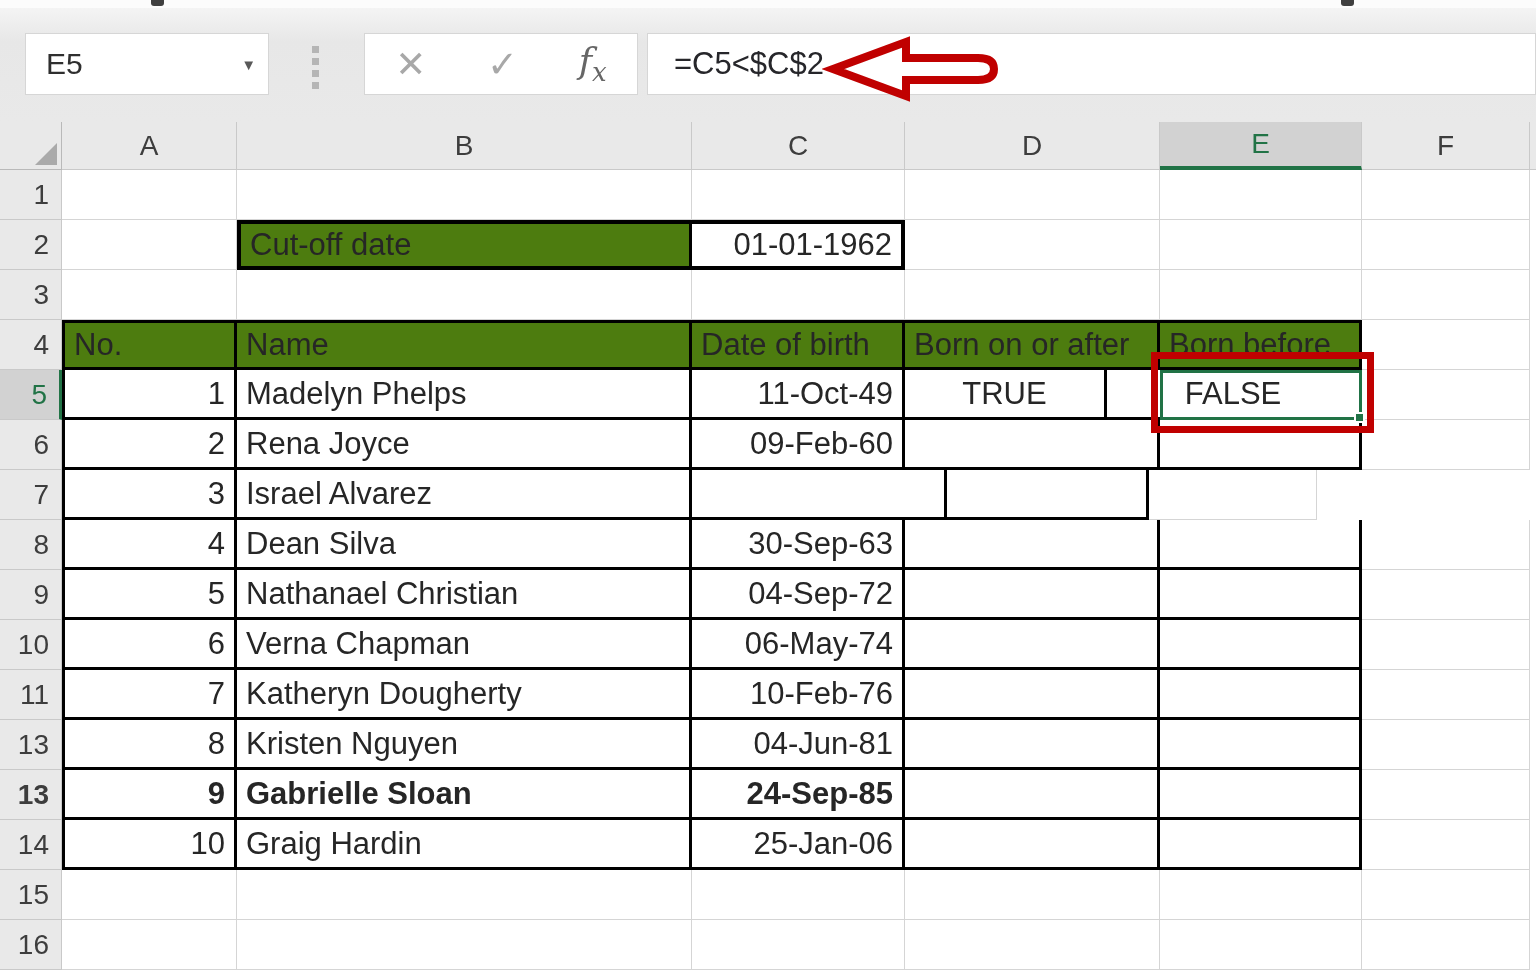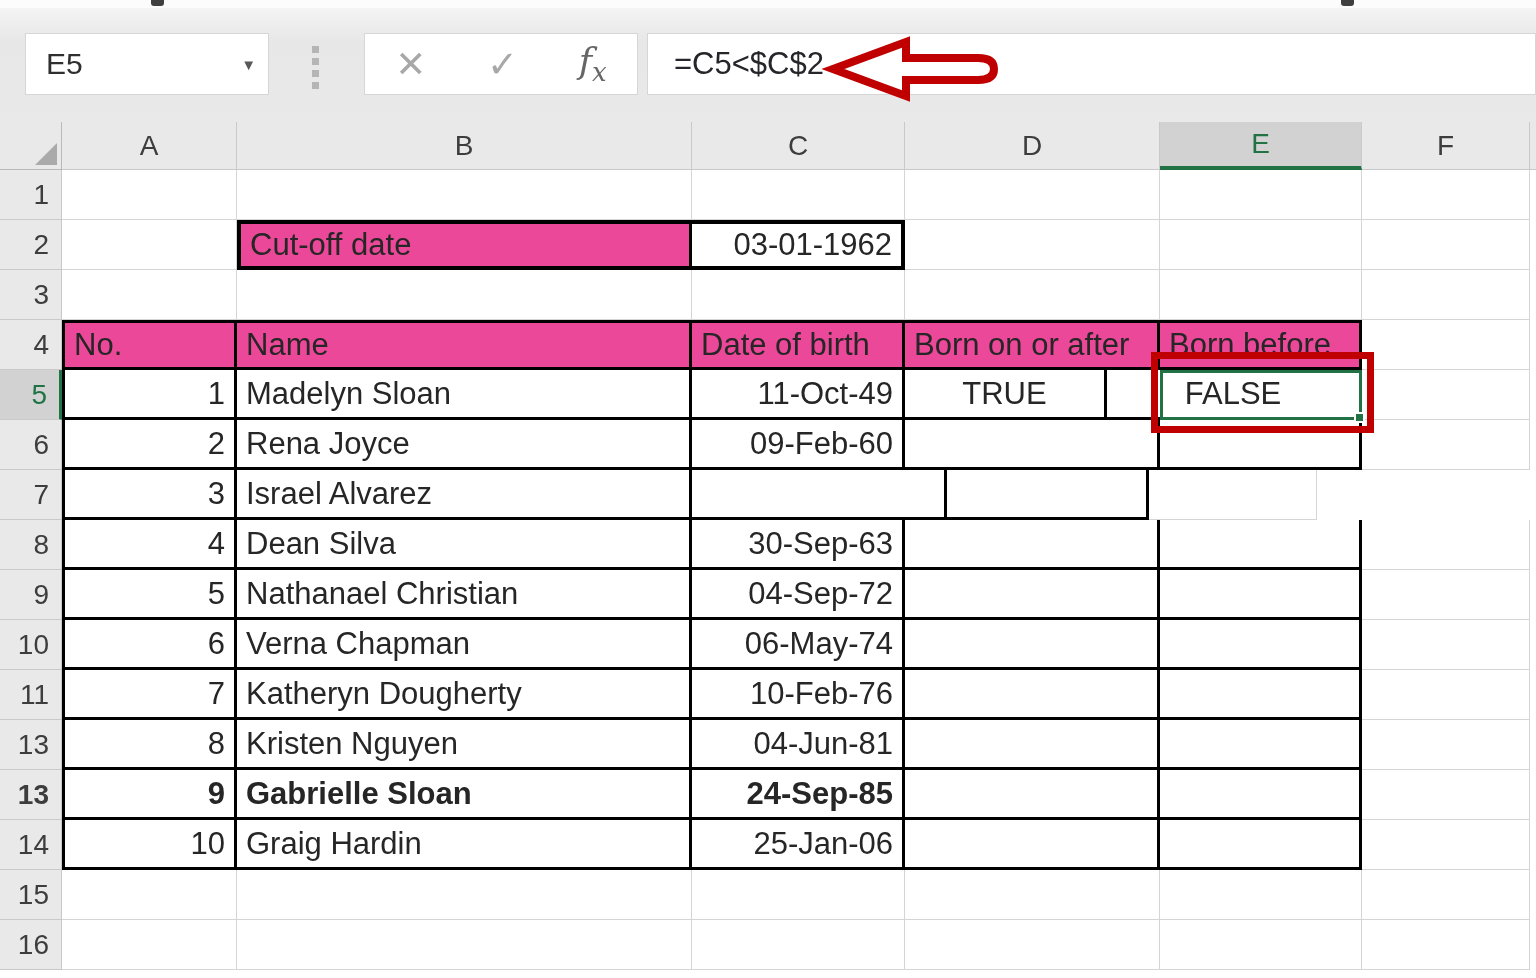--- a/index.html
+++ b/index.html
@@ -37,21 +37,21 @@
                  color:#3d3d3d; font-size:28px; }
   .chdr { justify-content:center; }
   .rhdr { justify-content:flex-end; padding-right:12px; }
   .chdr.active { background:#d2d2d2; color:#217346; border-bottom:4px solid #217346; }
   .rhdr.active { background:#d2d2d2; color:#217346; border-right:3px solid #217346; }
   .corner { background:#e9e9e9; border-right:1px solid #b9b9b9; border-bottom:1px solid #b9b9b9; }
   .corner .tri { position:absolute; right:4px; bottom:4px; width:0; height:0;
                  border-left:22px solid transparent; border-bottom:22px solid #aaaaaa; }
   .filler { flex:0 0 auto; background:#fff; }
   .hfiller { flex:0 0 auto; background:#e9e9e9; border-bottom:1px solid #c9c9c9; }
-  .gray { background:#ec4899; }
+  .gray { background:#4d7c0f; }
   .al-l { padding-left:9px; }
   .al-r { justify-content:flex-end; padding-right:9px; }
   .al-c { justify-content:center; }
 
   
   #active-cell-border { position:absolute; border:3px solid #217346; background:transparent; z-index:5; }
   #fill-handle { position:absolute; right:-6px; bottom:-6px; width:11px; height:11px;
                  background:#217346; border:2px solid #fff; }
   #annotation-box { position:absolute; border:7px solid #c00000; background:transparent; z-index:6; }
 </style>
@@ -113,21 +113,21 @@
         <div class="cell" style="width: 213px;"></div>
         <div class="cell" style="width: 255px;"></div>
         <div class="cell" style="width: 202px;"></div>
         <div class="cell" style="width: 168px;"></div>
         <div class="filler" style="width: 6px;"></div>
       </div>
       <div class="grow" style="height: 50px;">
         <div class="cell rhdr" style="width: 62px;">2</div>
         <div class="cell" style="width: 175px;"></div>
         <div class="cell gray al-l" style="width: 455px; border-width: 4px 3px 4px 4px; border-style: solid; border-color: rgb(0, 0, 0);">Cut-off date</div>
-        <div class="cell al-r" style="width: 213px; border-top: 4px solid rgb(0, 0, 0); border-bottom: 4px solid rgb(0, 0, 0); border-right: 4px solid rgb(0, 0, 0);">03-01-1962</div>
+        <div class="cell al-r" style="width: 213px; border-top: 4px solid rgb(0, 0, 0); border-bottom: 4px solid rgb(0, 0, 0); border-right: 4px solid rgb(0, 0, 0);">01-01-1962</div>
         <div class="cell" style="width: 255px;"></div>
         <div class="cell" style="width: 202px;"></div>
         <div class="cell" style="width: 168px;"></div>
         <div class="filler" style="width: 6px;"></div>
       </div>
       <div class="grow" style="height: 50px;">
         <div class="cell rhdr" style="width: 62px;">3</div>
         <div class="cell" style="width: 175px;"></div>
         <div class="cell" style="width: 455px;"></div>
         <div class="cell" style="width: 213px;"></div>
@@ -142,21 +142,21 @@
         <div class="cell gray al-l" style="width: 455px; border-right: 3px solid rgb(0, 0, 0); border-bottom: 3px solid rgb(0, 0, 0); border-top: 3px solid rgb(0, 0, 0);">Name</div>
         <div class="cell gray al-l" style="width: 213px; border-right: 3px solid rgb(0, 0, 0); border-bottom: 3px solid rgb(0, 0, 0); border-top: 3px solid rgb(0, 0, 0);">Date of birth</div>
         <div class="cell gray al-l" style="width: 255px; border-right: 3px solid rgb(0, 0, 0); border-bottom: 3px solid rgb(0, 0, 0); border-top: 3px solid rgb(0, 0, 0);">Born on or after</div>
         <div class="cell gray al-l" style="width: 202px; border-right: 3px solid rgb(0, 0, 0); border-bottom: 3px solid rgb(0, 0, 0); border-top: 3px solid rgb(0, 0, 0);">Born before</div>
         <div class="cell" style="width: 168px;"></div>
         <div class="filler" style="width: 6px;"></div>
       </div>
       <div class="grow" style="height: 50px;">
         <div class="cell rhdr active" style="width: 62px;">5</div>
         <div class="cell al-r" style="width: 175px; border-right: 3px solid rgb(0, 0, 0); border-bottom: 3px solid rgb(0, 0, 0); border-left: 3px solid rgb(0, 0, 0);">1</div>
-        <div class="cell al-l" style="width: 455px; border-right: 3px solid rgb(0, 0, 0); border-bottom: 3px solid rgb(0, 0, 0);">Madelyn Sloan</div>
+        <div class="cell al-l" style="width: 455px; border-right: 3px solid rgb(0, 0, 0); border-bottom: 3px solid rgb(0, 0, 0);">Madelyn Phelps</div>
         <div class="cell al-r" style="width: 213px; border-right: 3px solid rgb(0, 0, 0); border-bottom: 3px solid rgb(0, 0, 0);">11-Oct-49</div>
         <div class="cell al-c" style="width: 202px; border-right: 3px solid rgb(0, 0, 0); border-bottom: 3px solid rgb(0, 0, 0);">TRUE</div>
         <div class="cell al-c" style="width: 255px; border-right: 3px solid rgb(0, 0, 0); border-bottom: 3px solid rgb(0, 0, 0);">FALSE</div>
         <div class="cell" style="width: 168px;"></div>
         <div class="filler" style="width: 6px;"></div>
       </div>
       <div class="grow" style="height: 50px;">
         <div class="cell rhdr" style="width: 62px;">6</div>
         <div class="cell al-r" style="width: 175px; border-right: 3px solid rgb(0, 0, 0); border-bottom: 3px solid rgb(0, 0, 0); border-left: 3px solid rgb(0, 0, 0);">2</div>
         <div class="cell al-l" style="width: 455px; border-right: 3px solid rgb(0, 0, 0); border-bottom: 3px solid rgb(0, 0, 0);">Rena Joyce</div>

